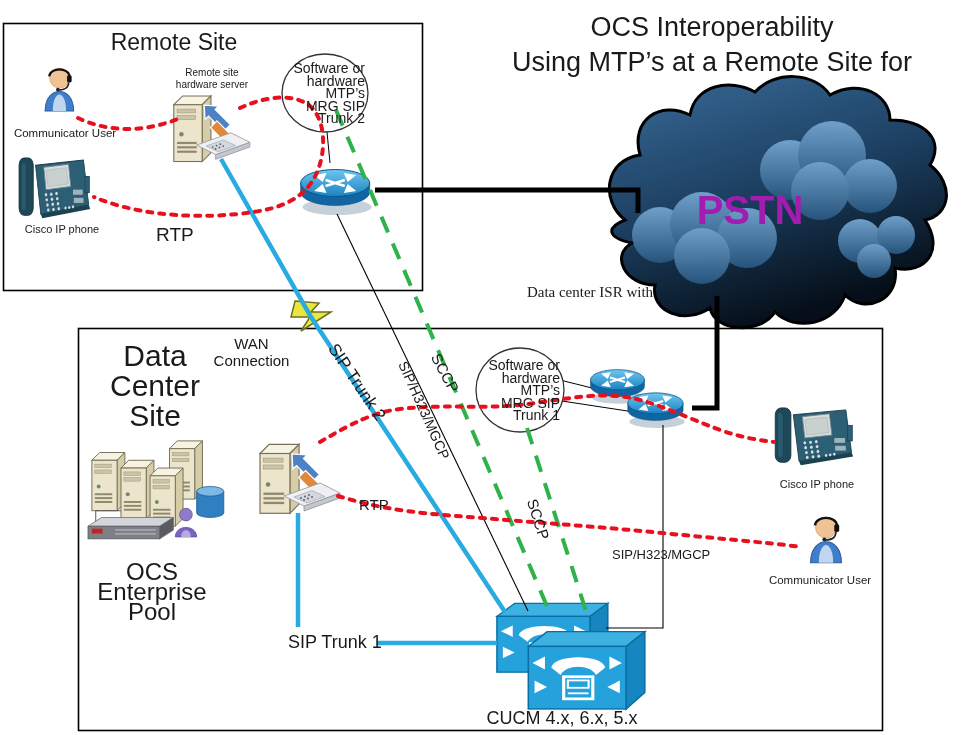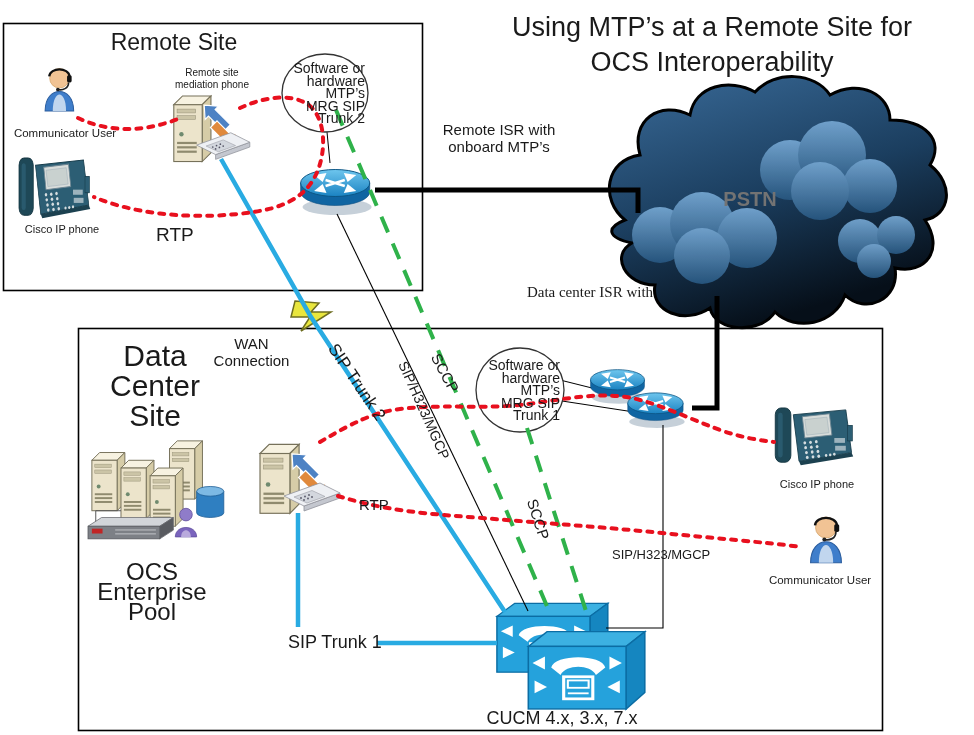--- a/index.html
+++ b/index.html
@@ -246,51 +246,47 @@
 
   <g stroke="#e8101e" stroke-width="4" stroke-dasharray="5 7" stroke-linecap="round" fill="none">
     <path d="M78 118 C110 133 144 132 178 119"></path>
     <path d="M240 108 C266 96 294 93 310 106 C324 118 327 146 318 170 C310 190 296 201 273 208 C230 219 150 221 94 197"></path>
     <path d="M320 442 C352 423 374 412 400 409 C444 404 478 409 520 405 C558 401 602 389 640 400 C666 407 688 418 720 430 C740 437 757 440 774 442"></path>
     <path d="M338 496 C390 512 432 514 482 518 C542 523 602 527 662 533 C712 538 762 542 802 547"></path>
   </g>
 </svg>
 
 <div class="lbl c" style="left:452px;top:10px;width:520px;font-size:27px;line-height:35px;">
+  <div>OCS Interoperability</div>
   <div>Using MTP’s at a Remote Site for</div>
-  <div>OCS Interoperability</div>
 </div>
 
 <div class="lbl c" style="left:99px;top:30px;width:150px;font-size:23px;">Remote Site</div>
 
 <div class="lbl c" style="left:158px;top:67px;width:108px;font-size:10px;line-height:11.5px;">
   <div>Remote site</div>
-  <div>mediation phone</div>
+  <div>hardware server</div>
 </div>
 
 <div class="lbl c circle-text" style="left:285px;top:62px;width:80px;">
   <div>Software or</div>
   <div>hardware</div>
   <div>MTP’s</div>
   <div>MRG SIP</div>
   <div>Trunk 2</div>
 </div>
 
 <div class="lbl c" style="left:10px;top:127px;width:110px;font-size:11.5px;">Communicator User</div>
 
 <div class="lbl c" style="left:12px;top:223px;width:100px;font-size:11px;">Cisco IP phone</div>
 
 <div class="lbl" style="left:156px;top:224px;font-size:19px;">RTP</div>
 
-<div class="lbl c" style="left:438px;top:121px;width:122px;font-size:15px;line-height:17px;">
-  <div>Remote ISR with</div>
-  <div>onboard MTP’s</div>
-</div>
-
-<div class="lbl" style="left:695px;top:188px;width:110px;text-align:center;font-size:20px;font-weight:bold;color:#737373;">PSTN</div>
+
+<div class="lbl" style="left:695px;top:188px;width:110px;text-align:center;font-size:40px;font-weight:bold;color:#a21caf;">PSTN</div>
 
 <div class="lbl c" style="left:203px;top:292px;width:97px;font-size:15px;line-height:16.5px;margin-top:44px;">
   <div>WAN</div>
   <div>Connection</div>
 </div>
 
 <div class="lbl c" style="left:505px;top:284px;width:170px;font-size:15px;line-height:17px;font-family:Liberation Serif, serif;">
   <div>Data center ISR with</div>
 </div>
 
@@ -319,19 +315,19 @@
 
 <div class="lbl" style="left:612px;top:548px;font-size:13px;">SIP/H323/MGCP</div>
 
 <div class="lbl c" style="left:82px;top:562px;width:140px;font-size:24px;line-height:20px;">
   <div>OCS Enterprise</div>
   <div>Pool</div>
 </div>
 
 <div class="lbl" style="left:288px;top:632px;font-size:18px;">SIP Trunk 1</div>
 
-<div class="lbl c" style="left:482px;top:708px;width:160px;font-size:18px;">CUCM 4.x, 3.x, 7.x</div>
+<div class="lbl c" style="left:482px;top:708px;width:160px;font-size:18px;">CUCM 4.x, 6.x, 5.x</div>
 
 <div class="lbl c" style="left:776px;top:478px;width:82px;font-size:11px;">Cisco IP phone</div>
 
 <div class="lbl c" style="left:768px;top:574px;width:104px;font-size:11.5px;">Communicator User</div>
 
 </div>
 
 </body></html>

